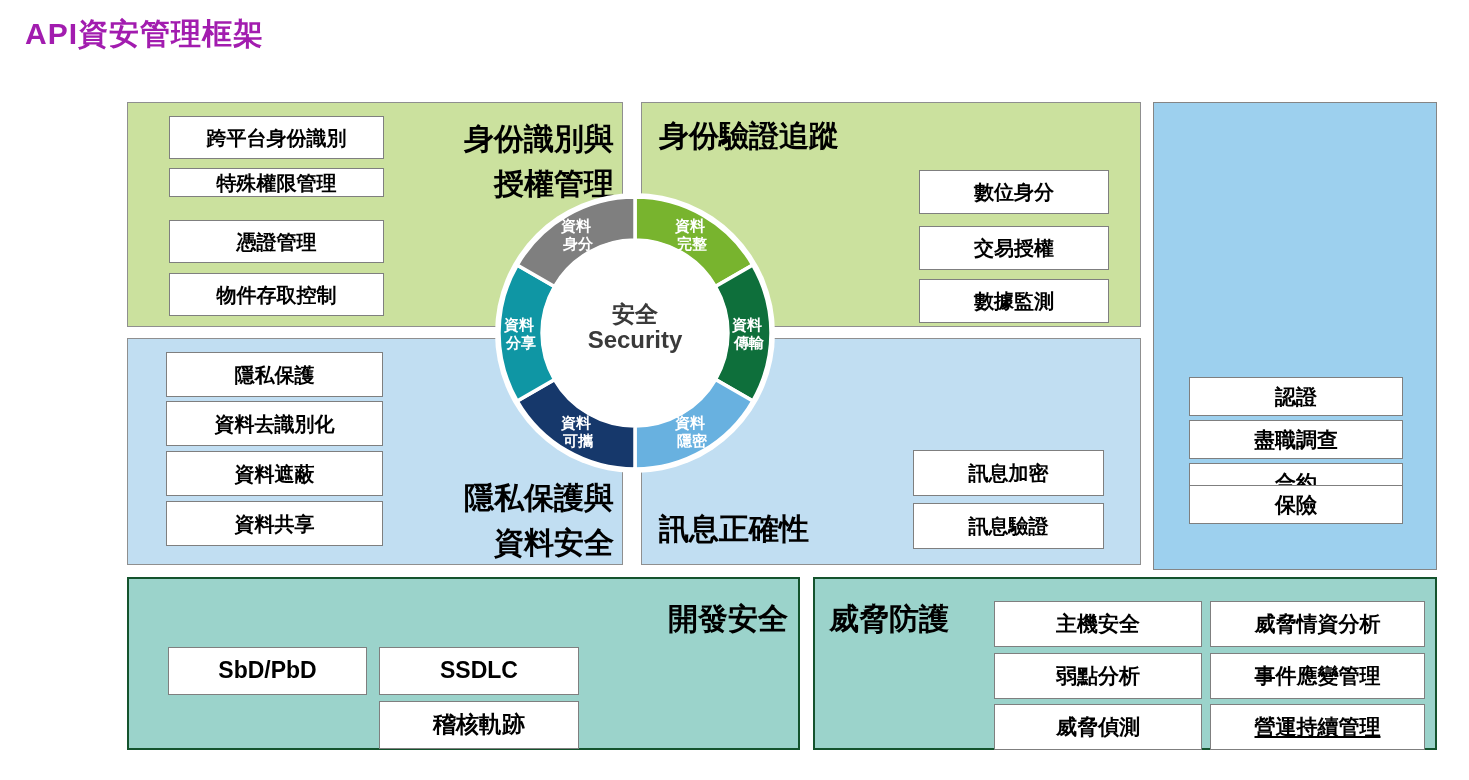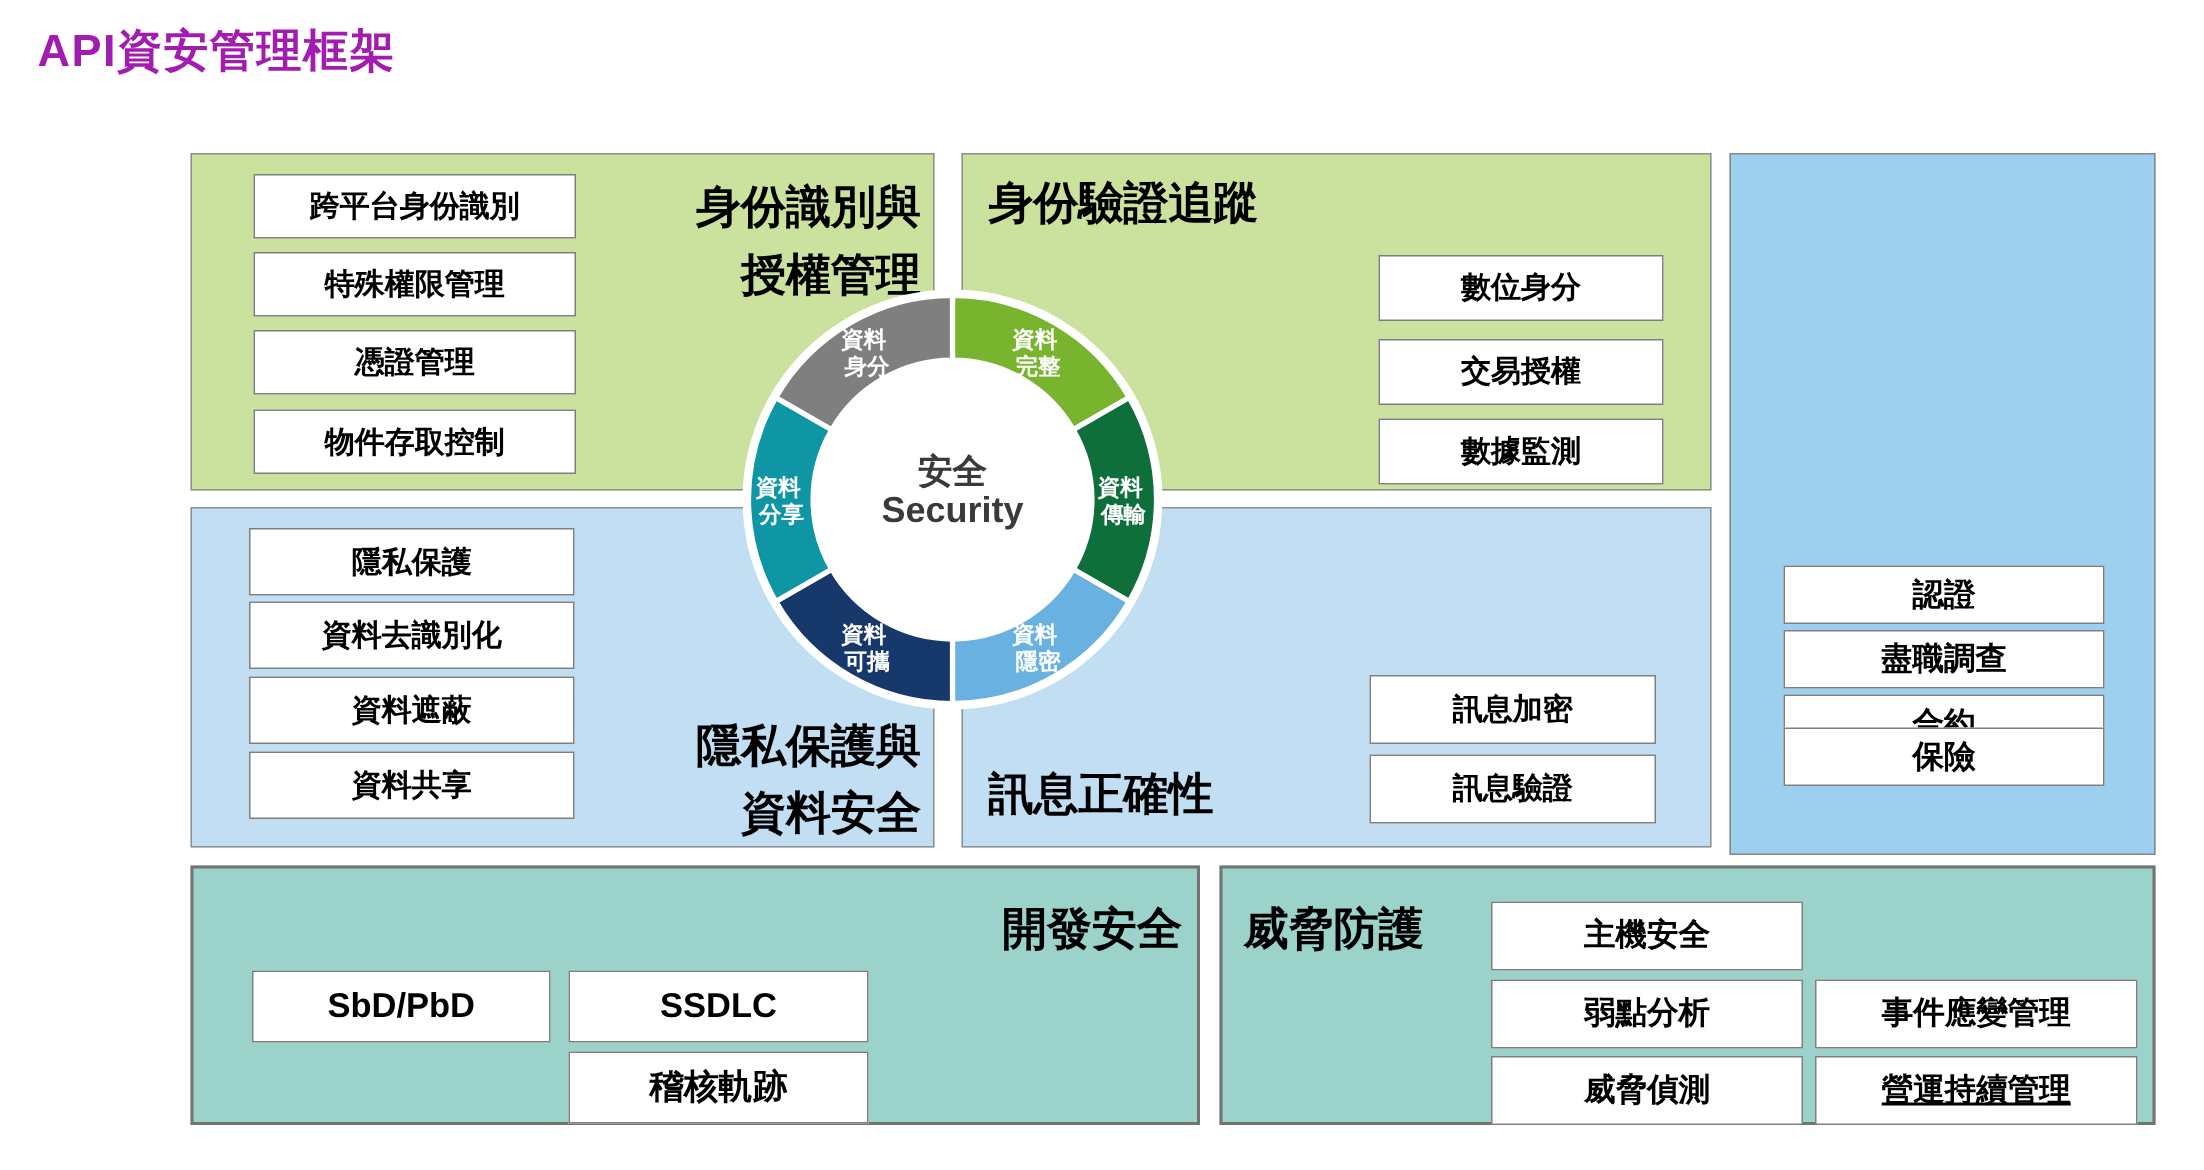--- a/index.html
+++ b/index.html
@@ -4,36 +4,36 @@
 <style>
   html,body{margin:0;padding:0;background:#fff;}
   #stage{position:relative;width:1469px;height:780px;background:#fff;overflow:hidden;
          font-family:"Liberation Sans","DejaVu Sans",sans-serif;color:#000;}
   #main-title{position:absolute;left:25px;top:14px;font-size:30px;font-weight:bold;
               letter-spacing:1px;color:#a21caf;margin:0;}
   .panel{position:absolute;box-sizing:border-box;border:1.5px solid #8f8f8f;}
   .green{background:#cbe19e;}
   .blue{background:#c1def2;}
   .blue-dark{background:#9dd0ee;border-color:#858585;}
-  .teal{background:#9bd3cb;border:2px solid #737373;}
+  .teal{background:#9bd3cb;border:2px solid #14532d;}
   #p-identity{left:127px;top:102px;width:496px;height:225px;}
   #p-auth{left:641px;top:102px;width:500px;height:225px;}
   #p-privacy{left:127px;top:338px;width:496px;height:227px;}
   #p-message{left:641px;top:338px;width:500px;height:227px;}
   #p-third{left:1153px;top:102px;width:284px;height:468px;}
   #p-dev{left:127px;top:577px;width:673px;height:173px;}
   #p-threat{left:813px;top:577px;width:624px;height:173px;}
 
   .node{position:absolute;background:#fff;border:1.5px solid #7f7f7f;box-sizing:border-box;
         display:flex;align-items:center;justify-content:center;text-align:center;
         font-weight:bold;font-size:20px;line-height:1.1;color:#000;}
   .ptitle{position:absolute;font-weight:bold;color:#000000;white-space:nowrap;}
 
   #p-identity .n1{left:41px;top:13px;width:215px;height:43px;}
-  #p-identity .n2{left:41px;top:65px;width:215px;height:43px;}
+  #p-identity .n2{left:41px;top:65px;width:215px;height:29px;}
   #p-identity .n3{left:41px;top:117px;width:215px;height:43px;}
   #p-identity .n4{left:41px;top:170px;width:215px;height:43px;}
   #p-identity .ptitle{right:8px;top:13px;font-size:30px;line-height:45px;text-align:right;}
 
   #p-auth .ptitle{left:17px;top:13px;font-size:30px;line-height:40px;}
   #p-auth .n1{left:277px;top:67px;width:190px;height:44px;}
   #p-auth .n2{left:277px;top:123px;width:190px;height:44px;}
   #p-auth .n3{left:277px;top:176px;width:190px;height:44px;}
 
   #p-privacy .n1{left:38px;top:13px;width:217px;height:45px;}
@@ -127,20 +127,21 @@
   <div class="panel teal" id="p-dev">
     <div class="ptitle">開發安全</div>
     <div class="node n1">SbD/PbD</div>
     <div class="node n2">SSDLC</div>
     <div class="node n4">稽核軌跡</div>
   </div>
 
   <div class="panel teal" id="p-threat">
     <div class="ptitle">威脅防護</div>
     <div class="node n1">主機安全</div>
+    <div class="node n2">威脅情資分析</div>
     <div class="node n4">事件應變管理</div>
     <div class="node n3">弱點分析</div>
     <div class="node n5">威脅偵測</div>
     <div class="node n6">營運持續管理</div>
   </div>
 
   <svg id="donut" viewBox="0 0 280 280">
     <circle cx="140" cy="140" r="140" fill="#ffffff"></circle>
 
     <path class="seg" d="M140,4 A136,136 0 0 1 257.8,72 L220.5,93.5 A93,93 0 0 0 140,47 Z" fill="#78b42e"></path>

